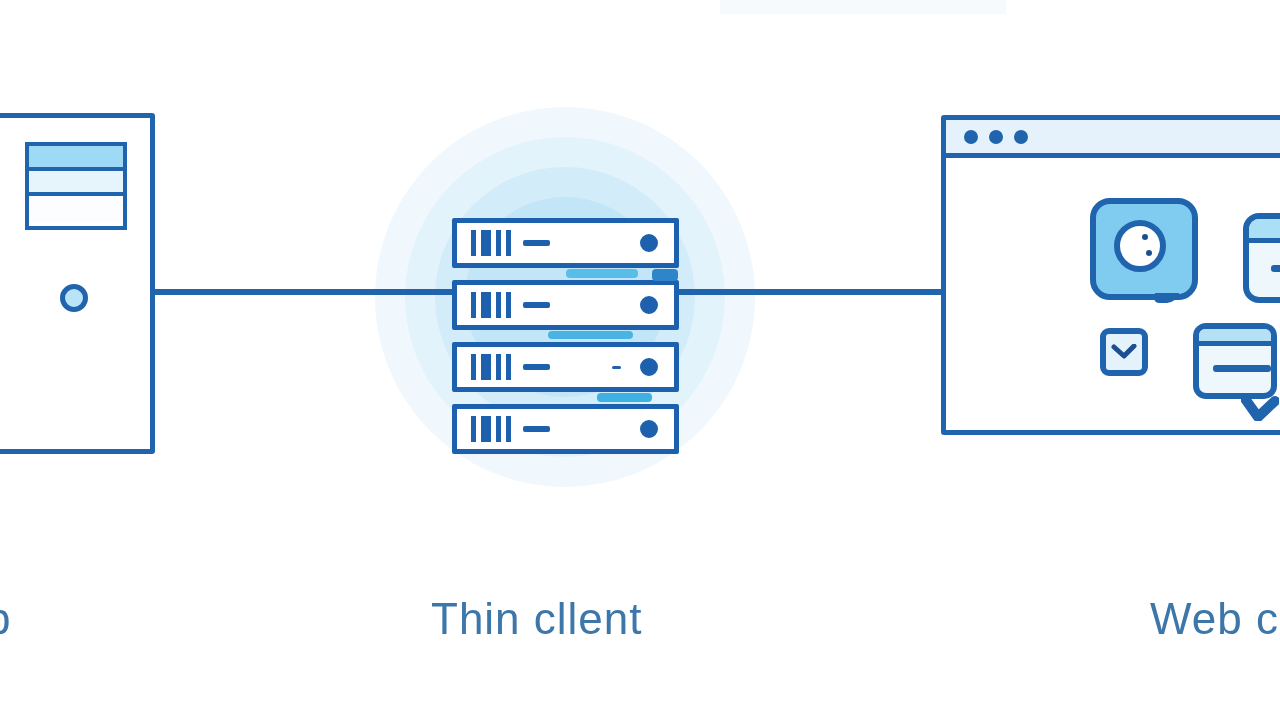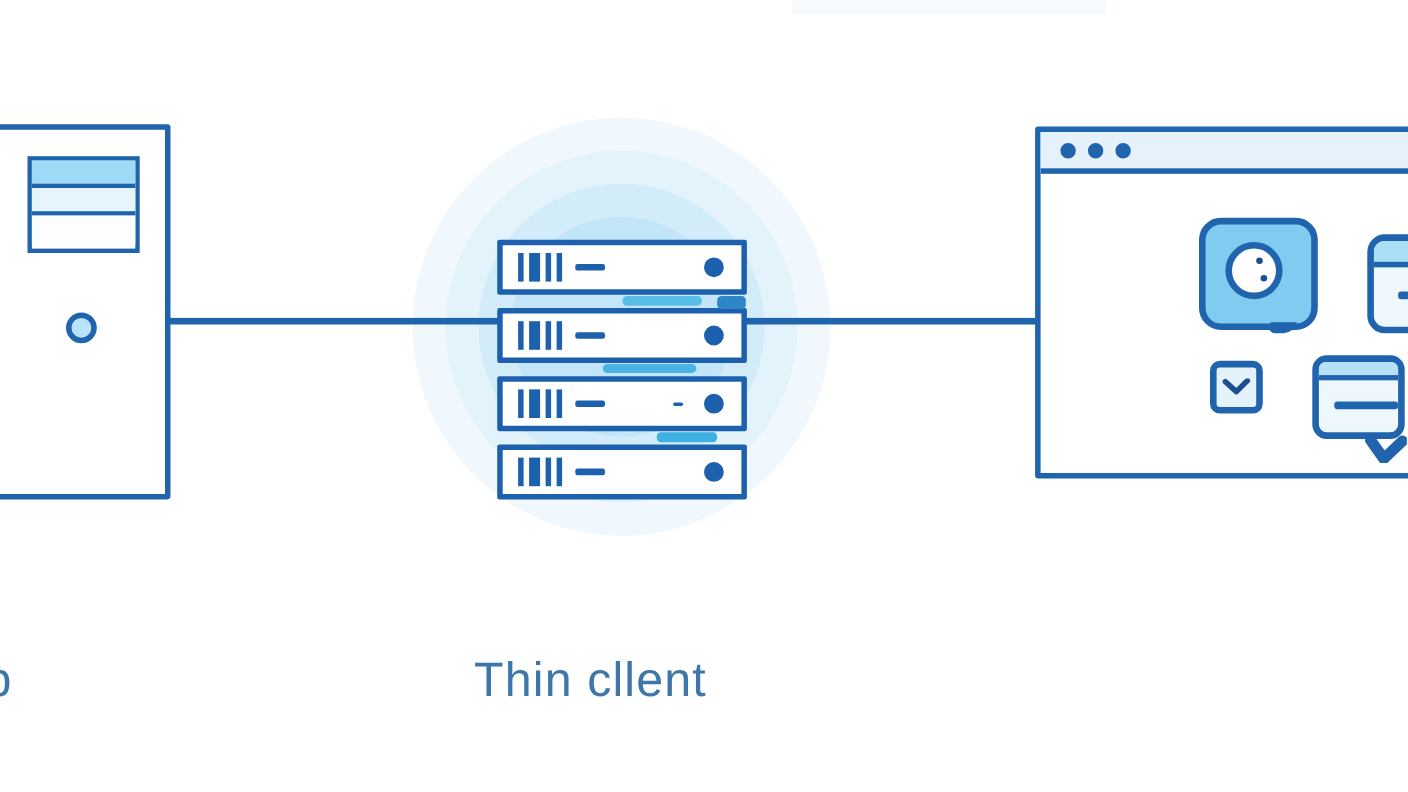--- a/index.html
+++ b/index.html
@@ -190,14 +190,15 @@
       <div class="chat-top"></div>
       <div class="chat-line"></div>
       <svg class="chat-tail" width="38" height="26" viewBox="0 0 38 26">
         <path d="M2 1 L17 22 L34 6" fill="none" stroke="#2164ae" stroke-width="10" stroke-linecap="round" stroke-linejoin="round"></path>
       </svg>
     </div>
   </div>
 
   <div class="label lbl-desktop">p</div>
   <div class="label lbl-thin">Thin cllent</div>
+  <div class="label lbl-web">Web c</div>
 
 </div>
 
 </body></html>

